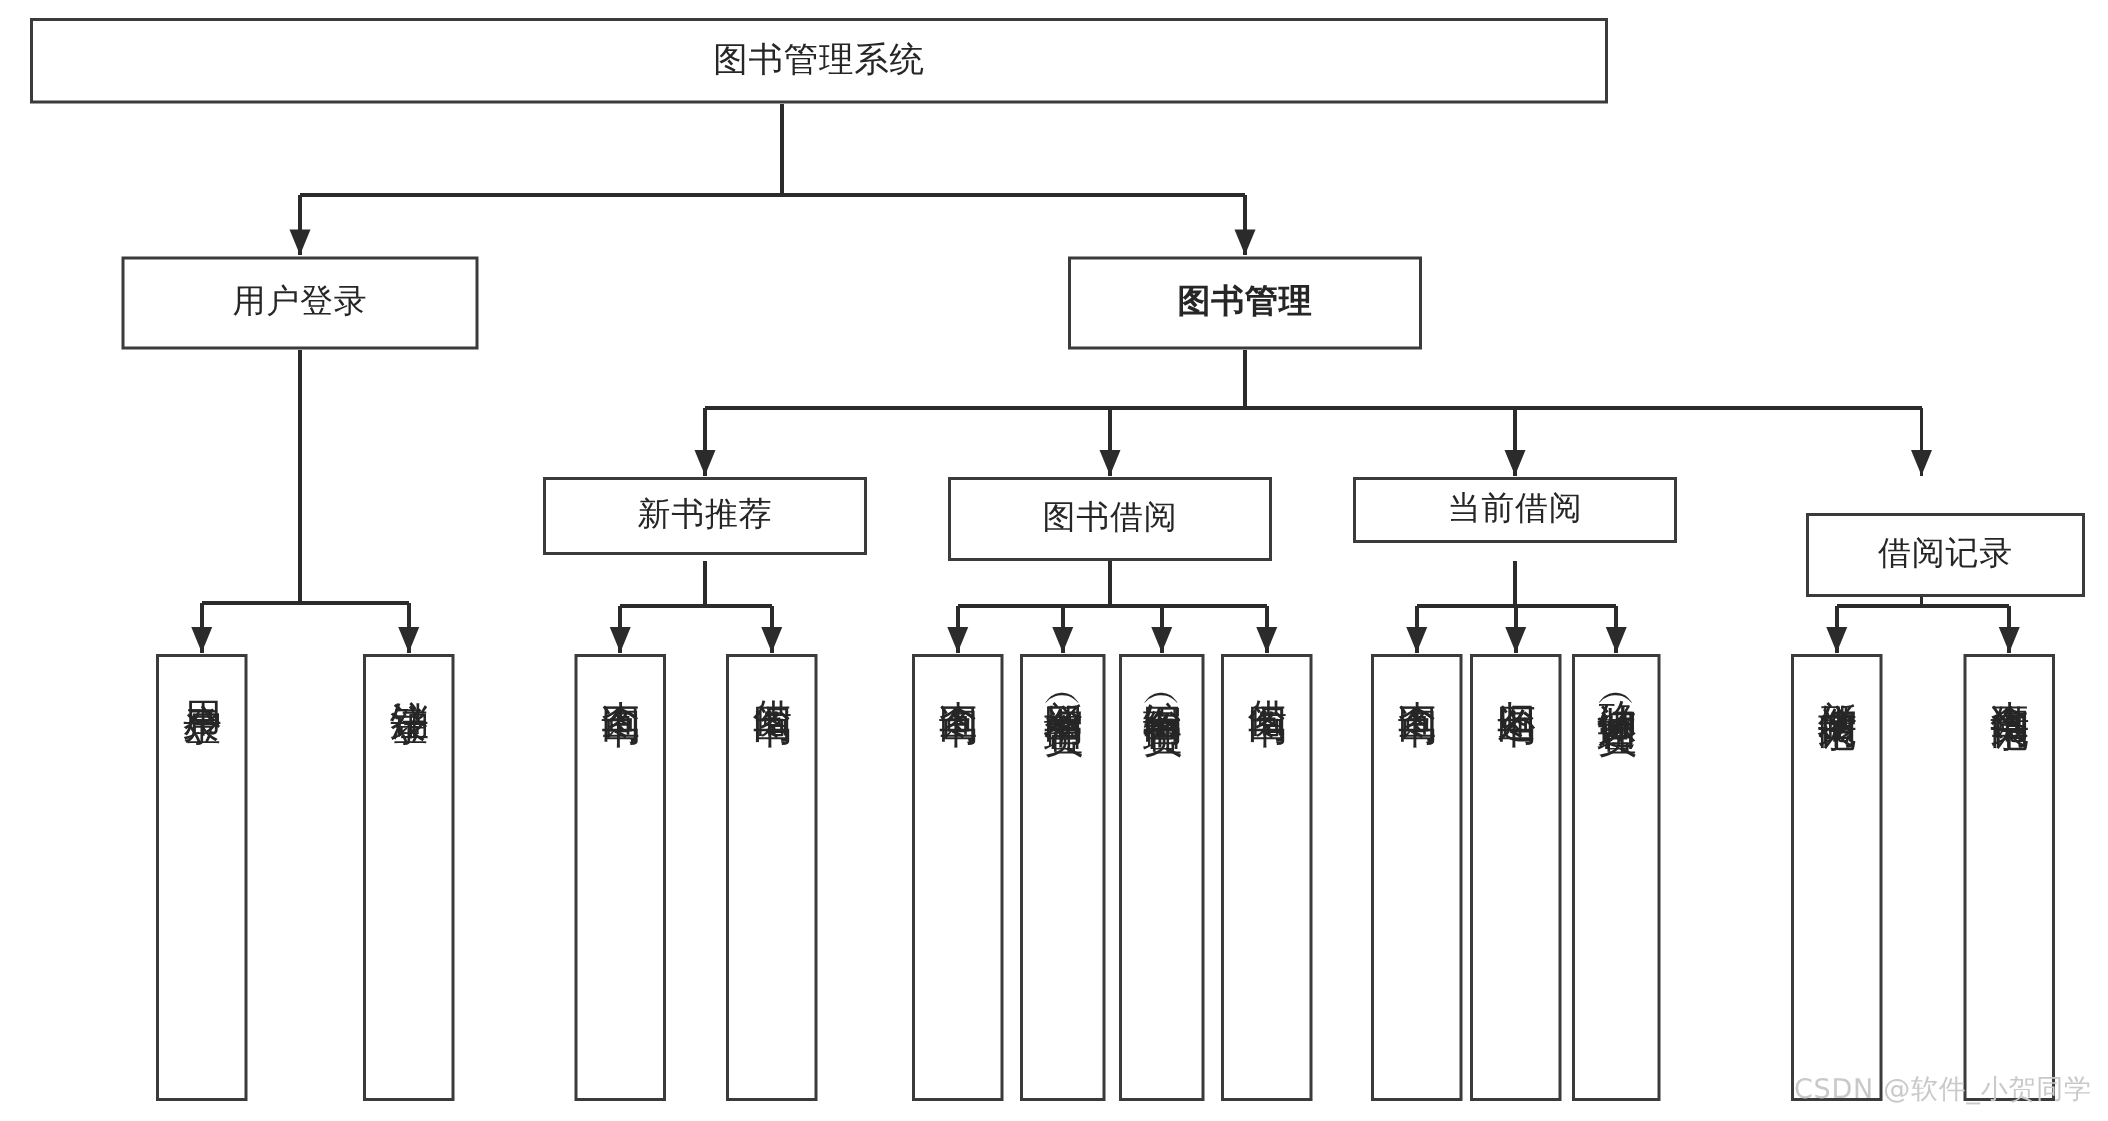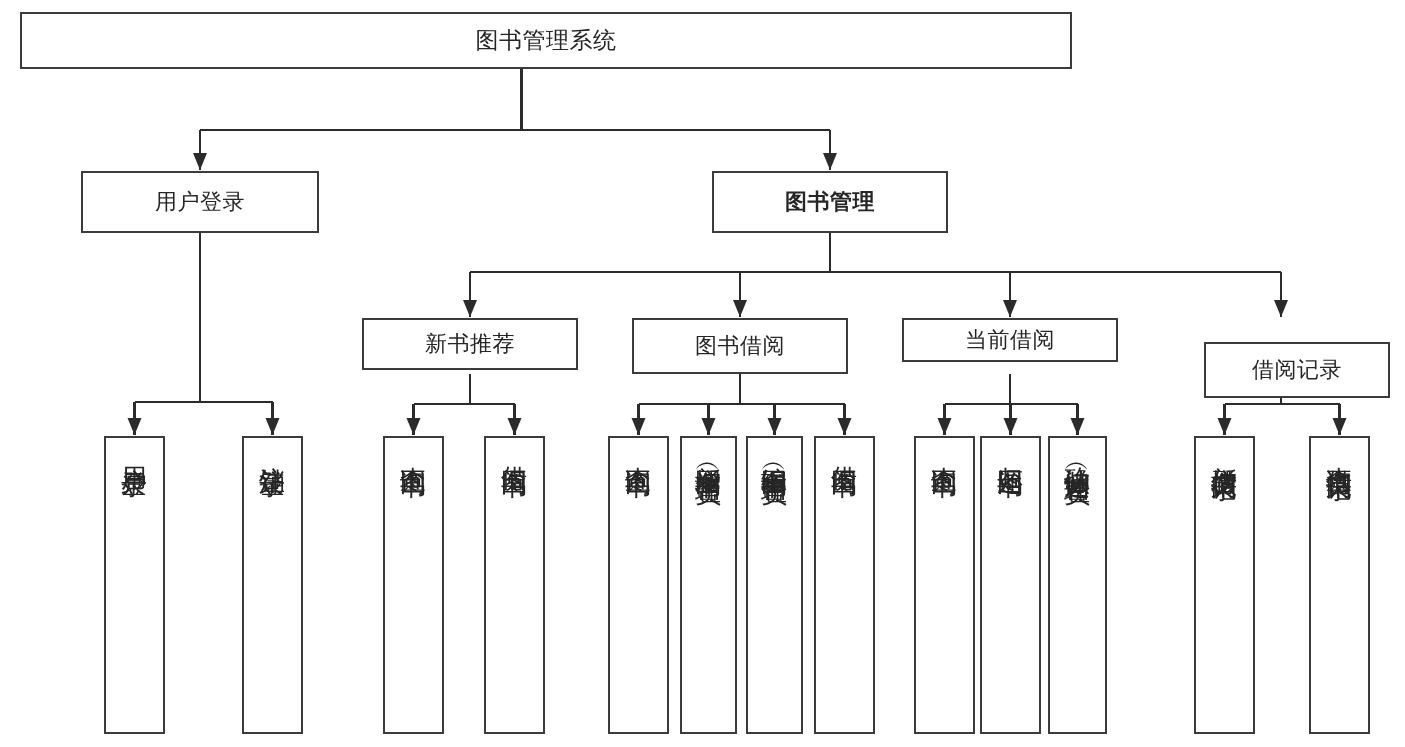--- a/index.html
+++ b/index.html
@@ -178,14 +178,15 @@
         <span class="lbl">确认归还（管理员）</span>
       </div>
       <div class="node vert" style="left: 1194px; top: 436px; width: 61px; height: 298px;">
         <span class="lbl">新增借阅记录</span>
       </div>
       <div class="node vert" style="left: 1309px; top: 436px; width: 61px; height: 298px;">
         <span class="lbl">查询借阅记录</span>
       </div>
     </div>
 
+  <div id="watermark" style="left: 1196px; top: 714px;">CSDN @软件_小贺同学</div>
 
 </div>
 
 </body></html>

